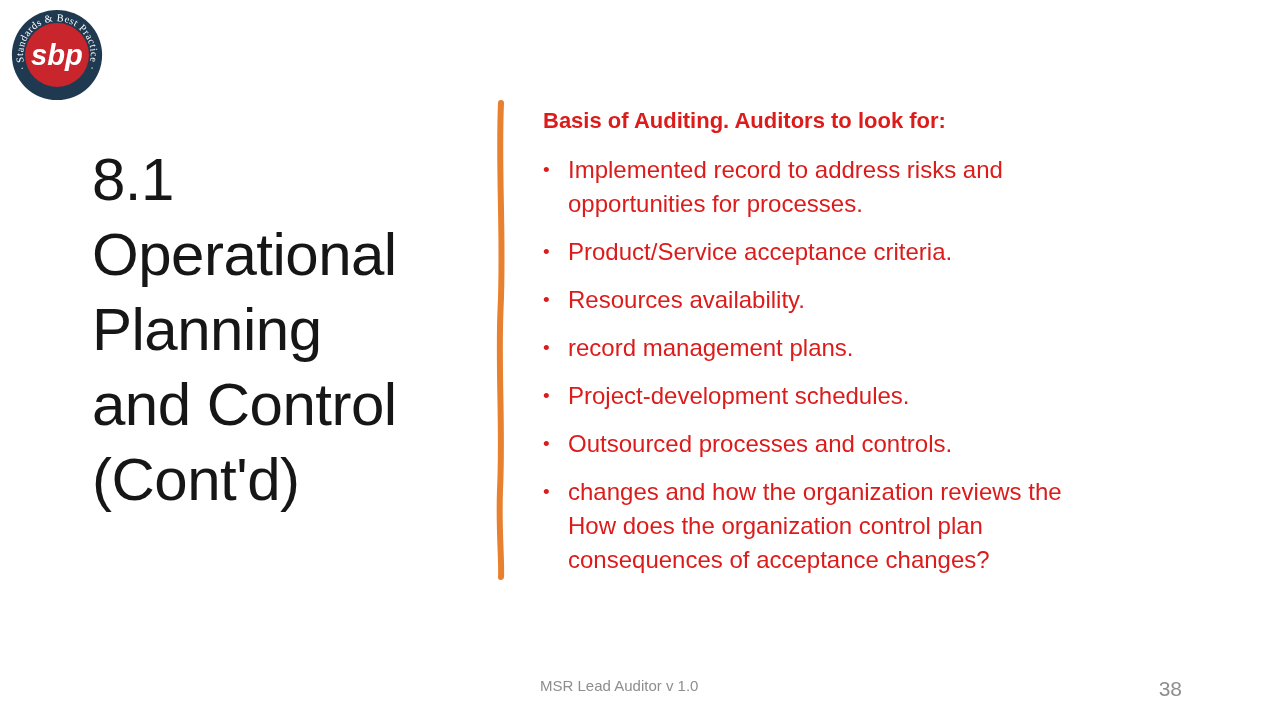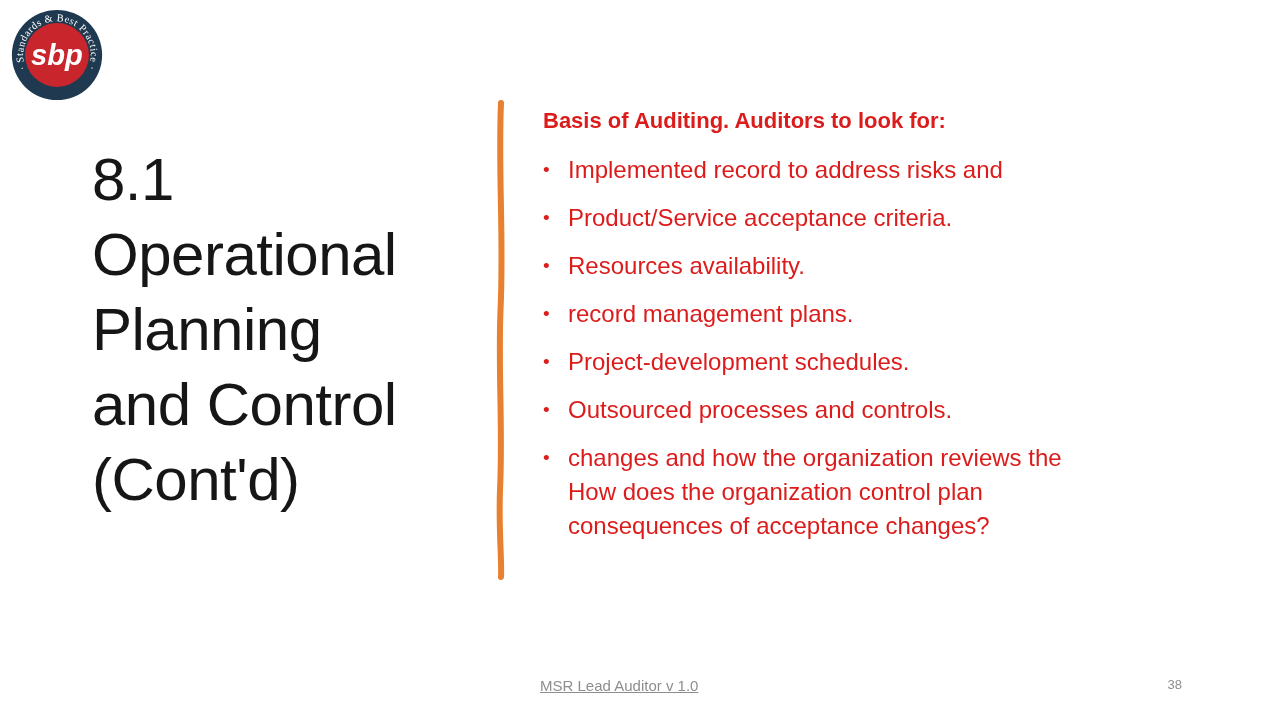--- a/index.html
+++ b/index.html
@@ -16,24 +16,24 @@
   }
   .divider { position:absolute; left:493px; top:100px; width:16px; height:480px; }
   .content { position:absolute; left:543px; top:104px; width:632px; color:#DC1B1B; }
   .content h2 {
     margin:0 0 15px 0; font-size:22px; line-height:34px; font-weight:700; color:#DC1B1B;
   }
   .bullets { list-style:none; margin:0; padding:0; }
   .bullets li { display:flex; font-size:24px; line-height:34px; margin-bottom:14px; }
   .bullets .marker { flex:none; width:25px; font-size:19px; line-height:34px; }
   .footer-left {
-    position:absolute; left:540px; top:677px; font-size:15px; color:#8E8E8E;text-decoration:underline;
+    position:absolute; left:540px; top:677px; font-size:15px; color:#8E8E8E;
   }
   .footer-page {
-    position:absolute; right:98px; top:677px; font-size:13px; color:#8E8E8E;
+    position:absolute; right:98px; top:677px; font-size:21px; color:#8E8E8E;
   }
 </style>
 </head>
 <body>
 
 <div class="slide">
 
   <div class="logo">
     <svg viewBox="0 0 100 100">
       <defs>
@@ -60,20 +60,21 @@
     <path d="M 8,3 C 5,70 11,140 7.5,210 C 5,270 10,330 7,390 C 5.5,430 9,462 8,477" fill="none" stroke="#E8802F" stroke-width="6" stroke-linecap="round"></path>
   </svg>
 
   <div class="content">
     <h2>Basis of Auditing. Auditors to look for:</h2>
     <ul class="bullets">
       <li>
         <span class="marker">•</span>
         <div>
           <div>Implemented record to address risks and</div>
+          <div>opportunities for processes.</div>
         </div>
       </li>
       <li>
         <span class="marker">•</span>
         <div>
           <div>Product/Service acceptance criteria.</div>
         </div>
       </li>
       <li>
         <span class="marker">•</span>

